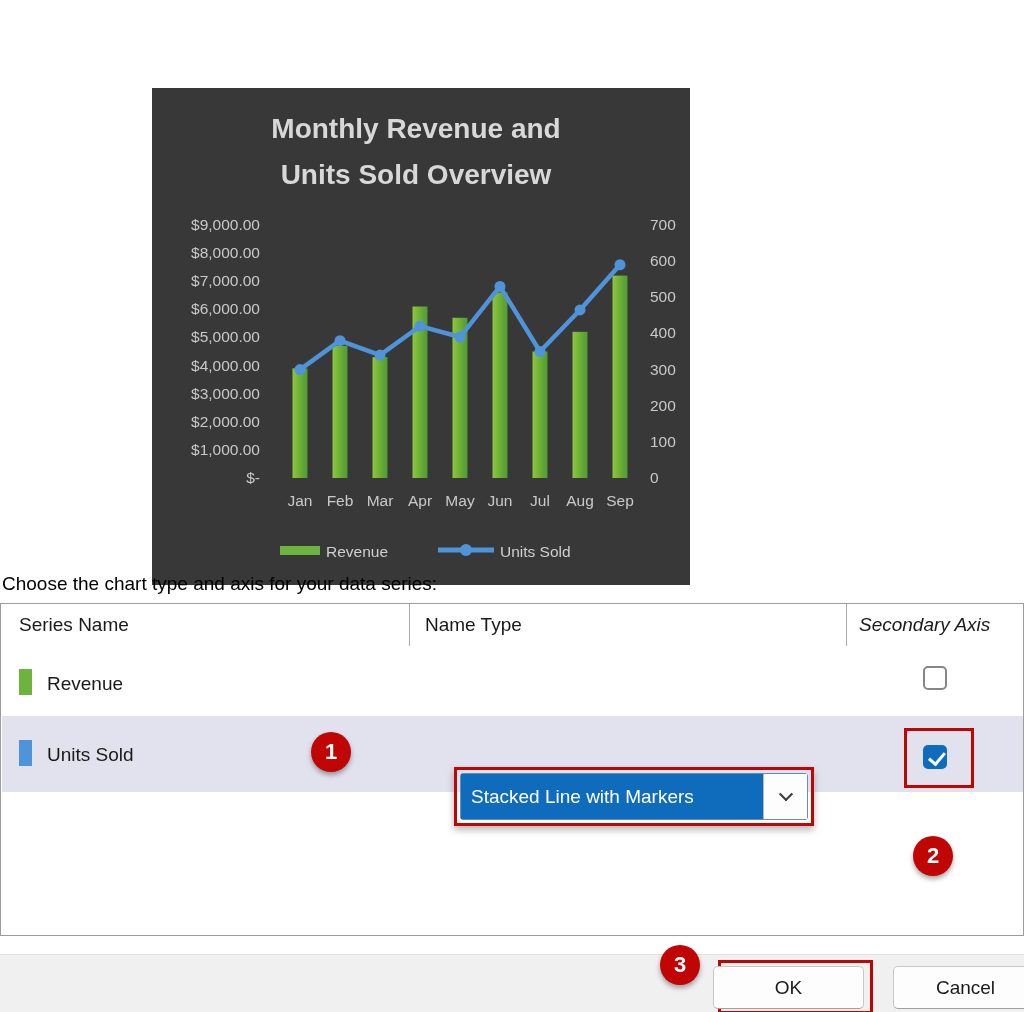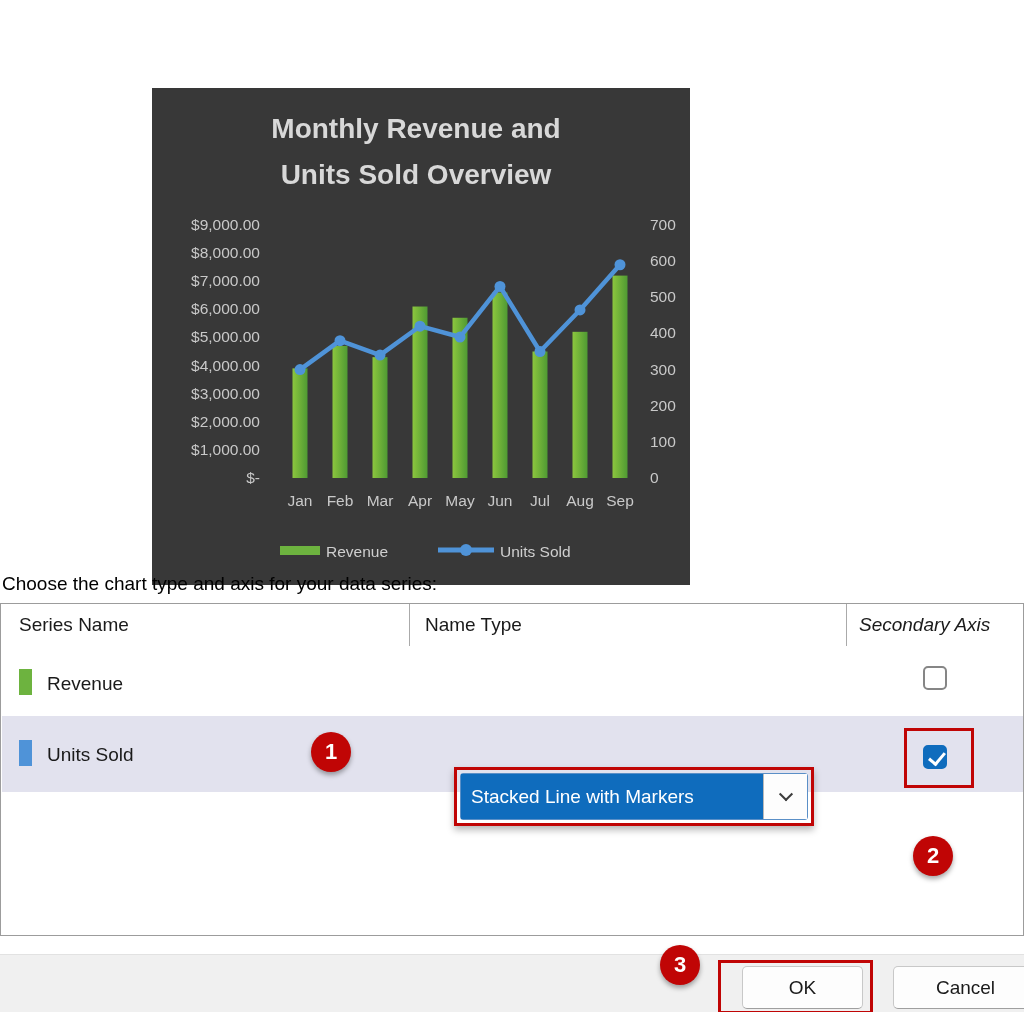--- a/index.html
+++ b/index.html
@@ -149,16 +149,16 @@
     <div class="checkbox checked" style="left:922px; top:141px;"></div>
   </div>
 
   <div class="step-badge" style="left:913px; top:836px;">2</div>
 
   <div class="footer-strip"></div>
 
   <div class="step-badge" style="left:660px; top:945px;">3</div>
 
   <div class="red-box" style="left:718px; top:960px; width:155px; height:54px;"></div>
-  <button class="btn" style="left:742px; top:966px; width:121px;">OK</button>
+  <button class="btn" style="left:713px; top:966px; width:151px;">OK</button>
   <button class="btn" style="left:893px; top:966px; width:145px;">Cancel</button>
 
 </div>
 
 </body></html>

